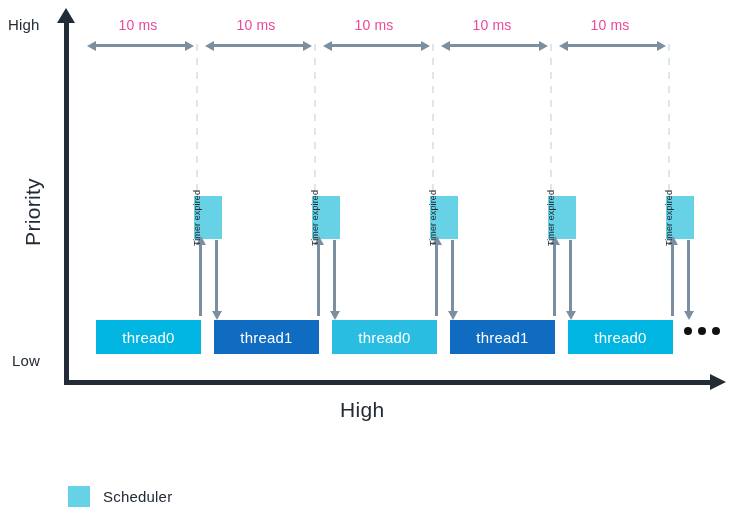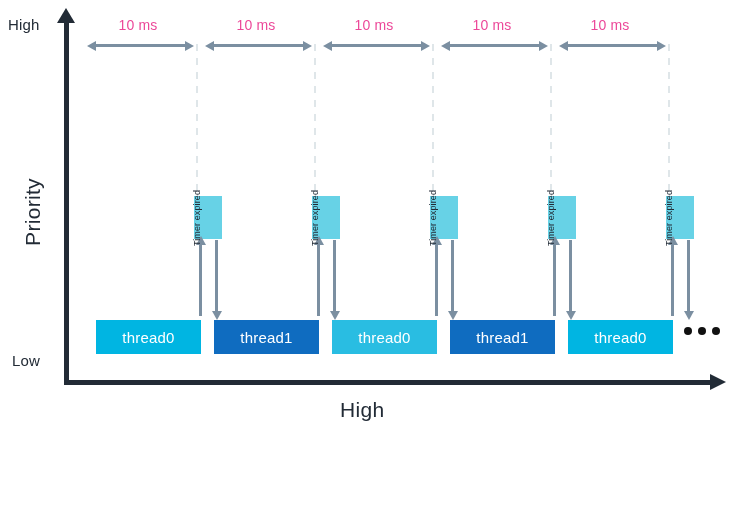--- a/index.html
+++ b/index.html
@@ -310,14 +310,18 @@
   <div class="thread-block" style="left:332px;width:105px;background:#29bde2;">thread0</div>
   <div class="thread-block" style="left:450px;width:105px;background:#0f6cc0;">thread1</div>
   <div class="thread-block" style="left:568px;width:105px;background:#00b5e2;">thread0</div>
 
   <div class="ellipsis">
     <span></span>
       <span></span>
       <span></span>
   </div>
 
+  <div class="legend">
+    <div class="legend-swatch"></div>
+    <div class="legend-label">Scheduler</div>
+  </div>
 
 </div>
 
 </body></html>

